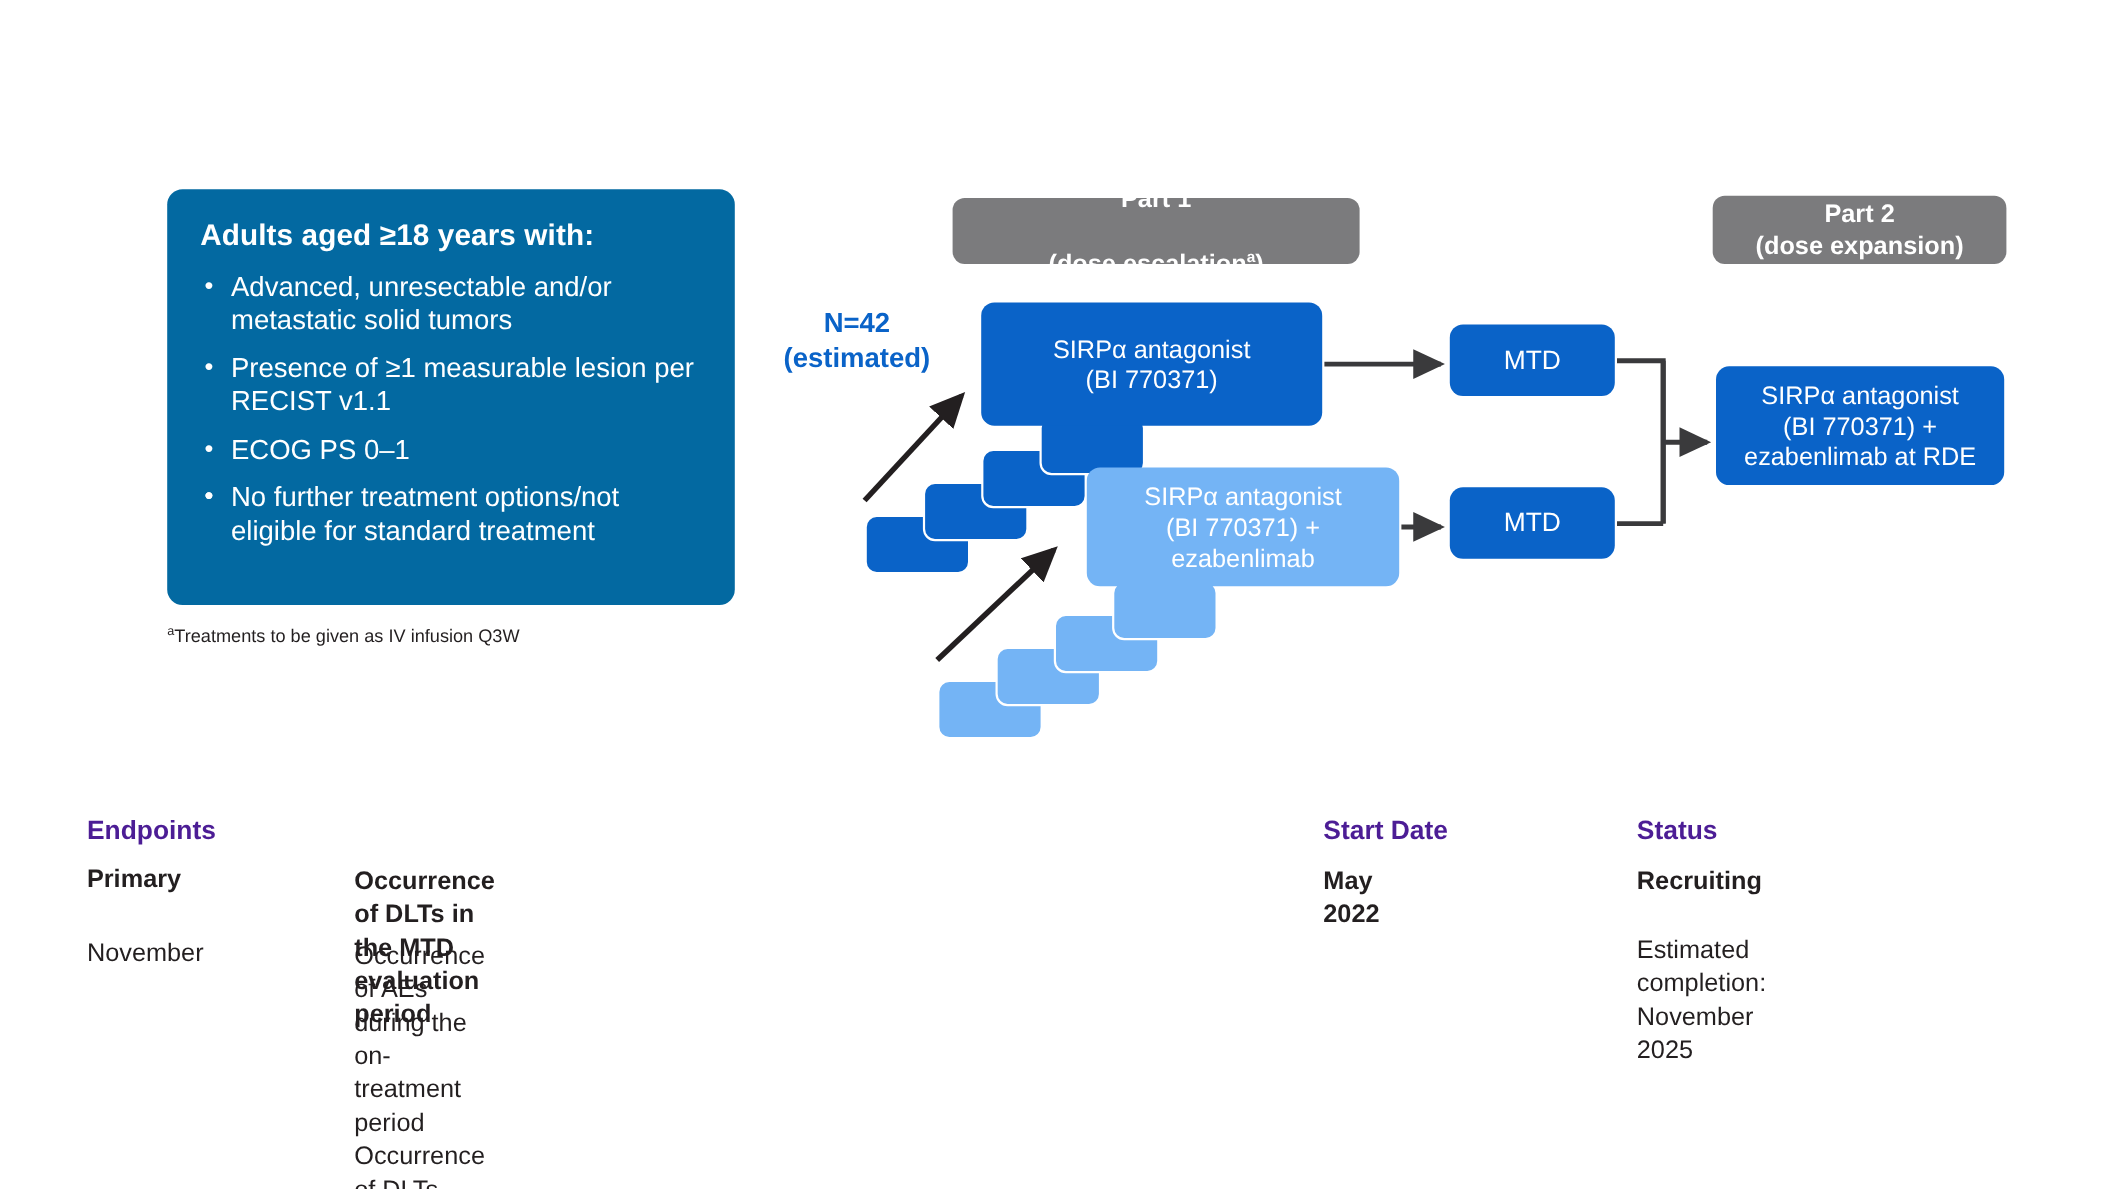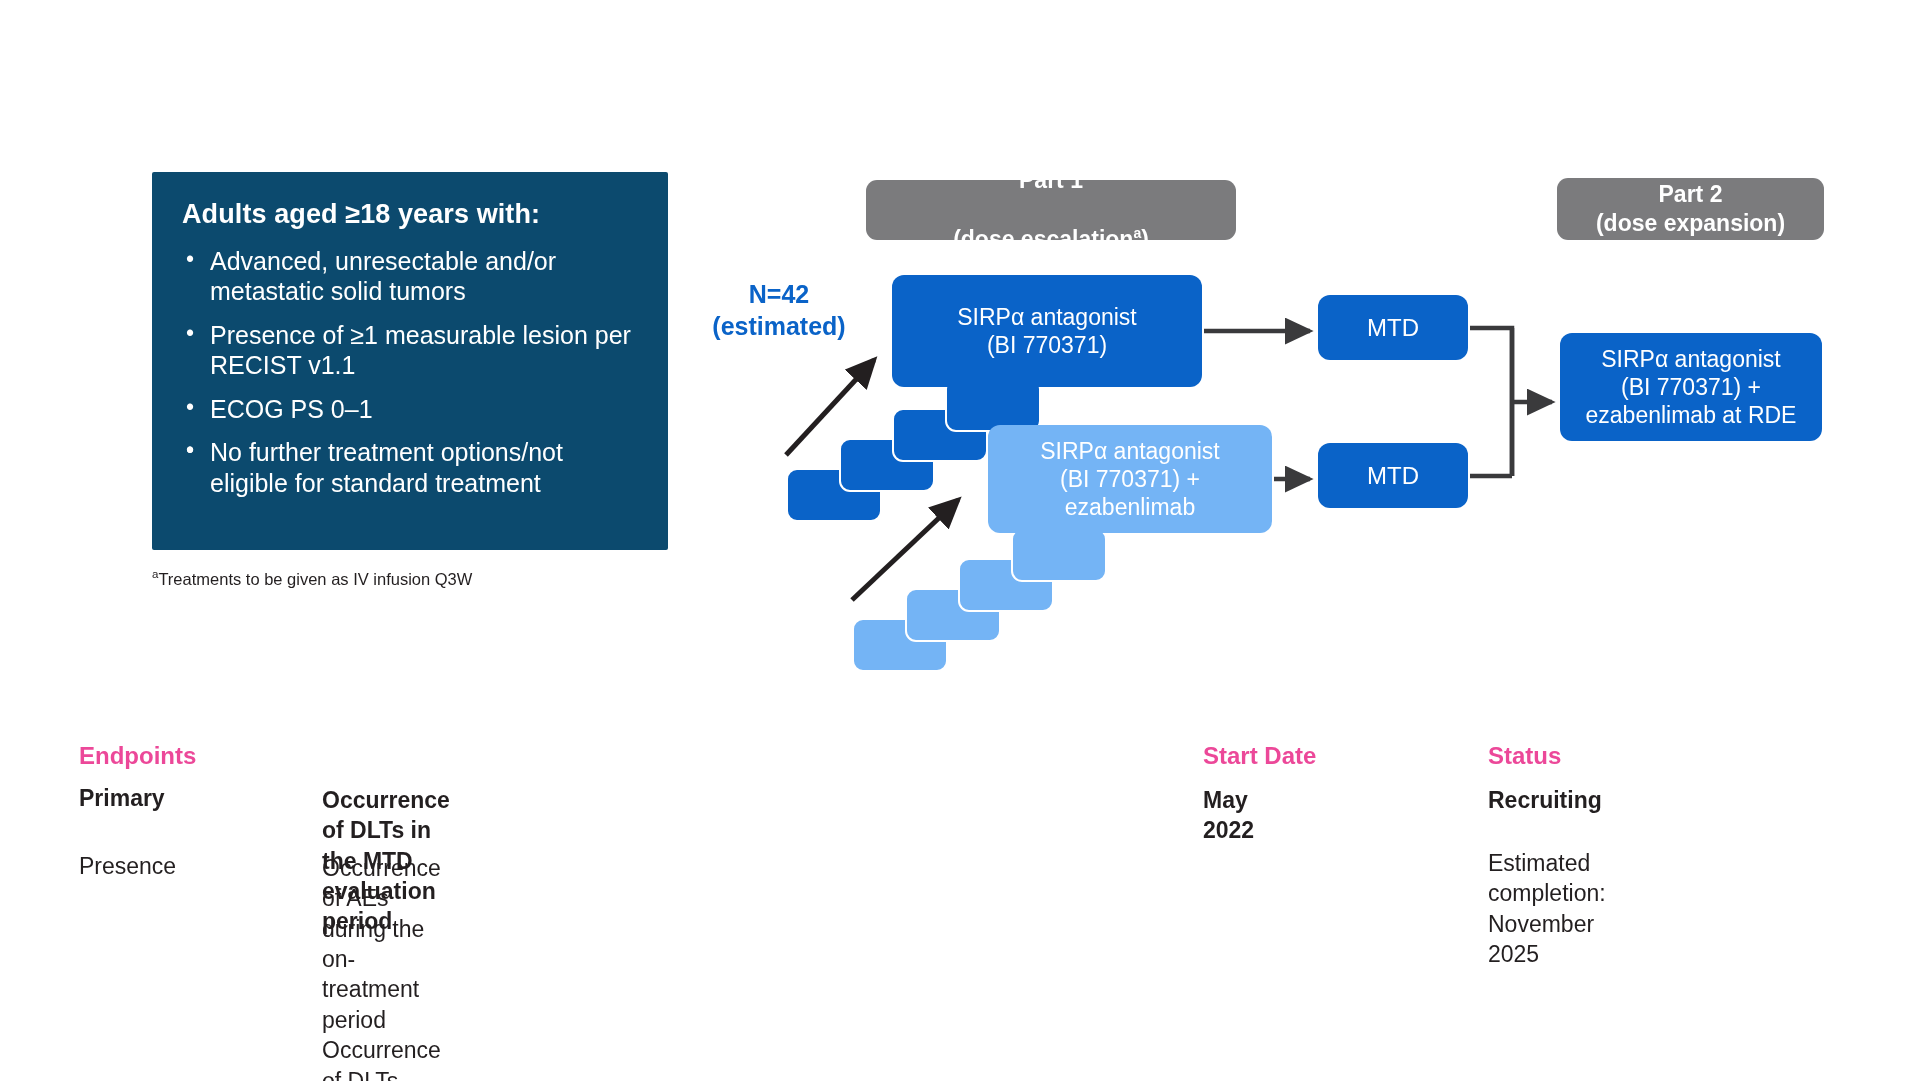--- a/index.html
+++ b/index.html
@@ -18,22 +18,22 @@
     -webkit-font-smoothing: antialiased;
   }
 
   
   #eligibility-panel {
     position: absolute;
     left: 152px;
     top: 172px;
     width: 516px;
     height: 378px;
-    background: #0c4a6e;
-    border-radius: 2px;
+    background: #0369a1;
+    border-radius: 14px;
     box-sizing: border-box;
     padding: 26px 30px 0 30px;
     color: #ffffff;
   }
   #eligibility-title {
     font-size: 27px;
     font-weight: bold;
     line-height: 1.25;
     margin-bottom: 14px;
     letter-spacing: 0.1px;
@@ -196,21 +196,21 @@
     width: 1921px;
     height: 1081px;
     z-index: 3;
     pointer-events: none;
   }
 
   
   #summary-region { position: absolute; left: 0; top: 0; }
   .col-heading {
     position: absolute;
-    color: #ec4899;
+    color: #4c1d95;
     font-size: 24px;
     font-weight: bold;
     white-space: nowrap;
   }
   .row-label {
     position: absolute;
     font-size: 23px;
     white-space: nowrap;
     color: #231f20;
   }
@@ -347,21 +347,21 @@
 </div>
 
 <div id="summary-region">
   <div class="col-heading" id="endpoints-heading">Endpoints</div>
   <div class="col-heading" id="startdate-heading">Start Date</div>
   <div class="col-heading" id="status-heading">Status</div>
 
   <div class="row-label strong" id="primary-label">Primary</div>
   <div class="row-value strong" id="primary-value">Occurrence of DLTs in the MTD evaluation period</div>
 
-  <div class="row-label" id="secondary-label">Presence</div>
+  <div class="row-label" id="secondary-label">November</div>
   <div class="row-value" id="secondary-value">Occurrence of AEs during the on-treatment period
 Occurrence of DLTs during the on-treatment period</div>
 
   <div class="row-value" id="startdate-value">May 2022</div>
   <div class="row-value" id="status-value">Recruiting</div>
   <div class="row-value" id="completion-value">Estimated completion:
 November 2025</div>
 </div>
 
 </body></html>

